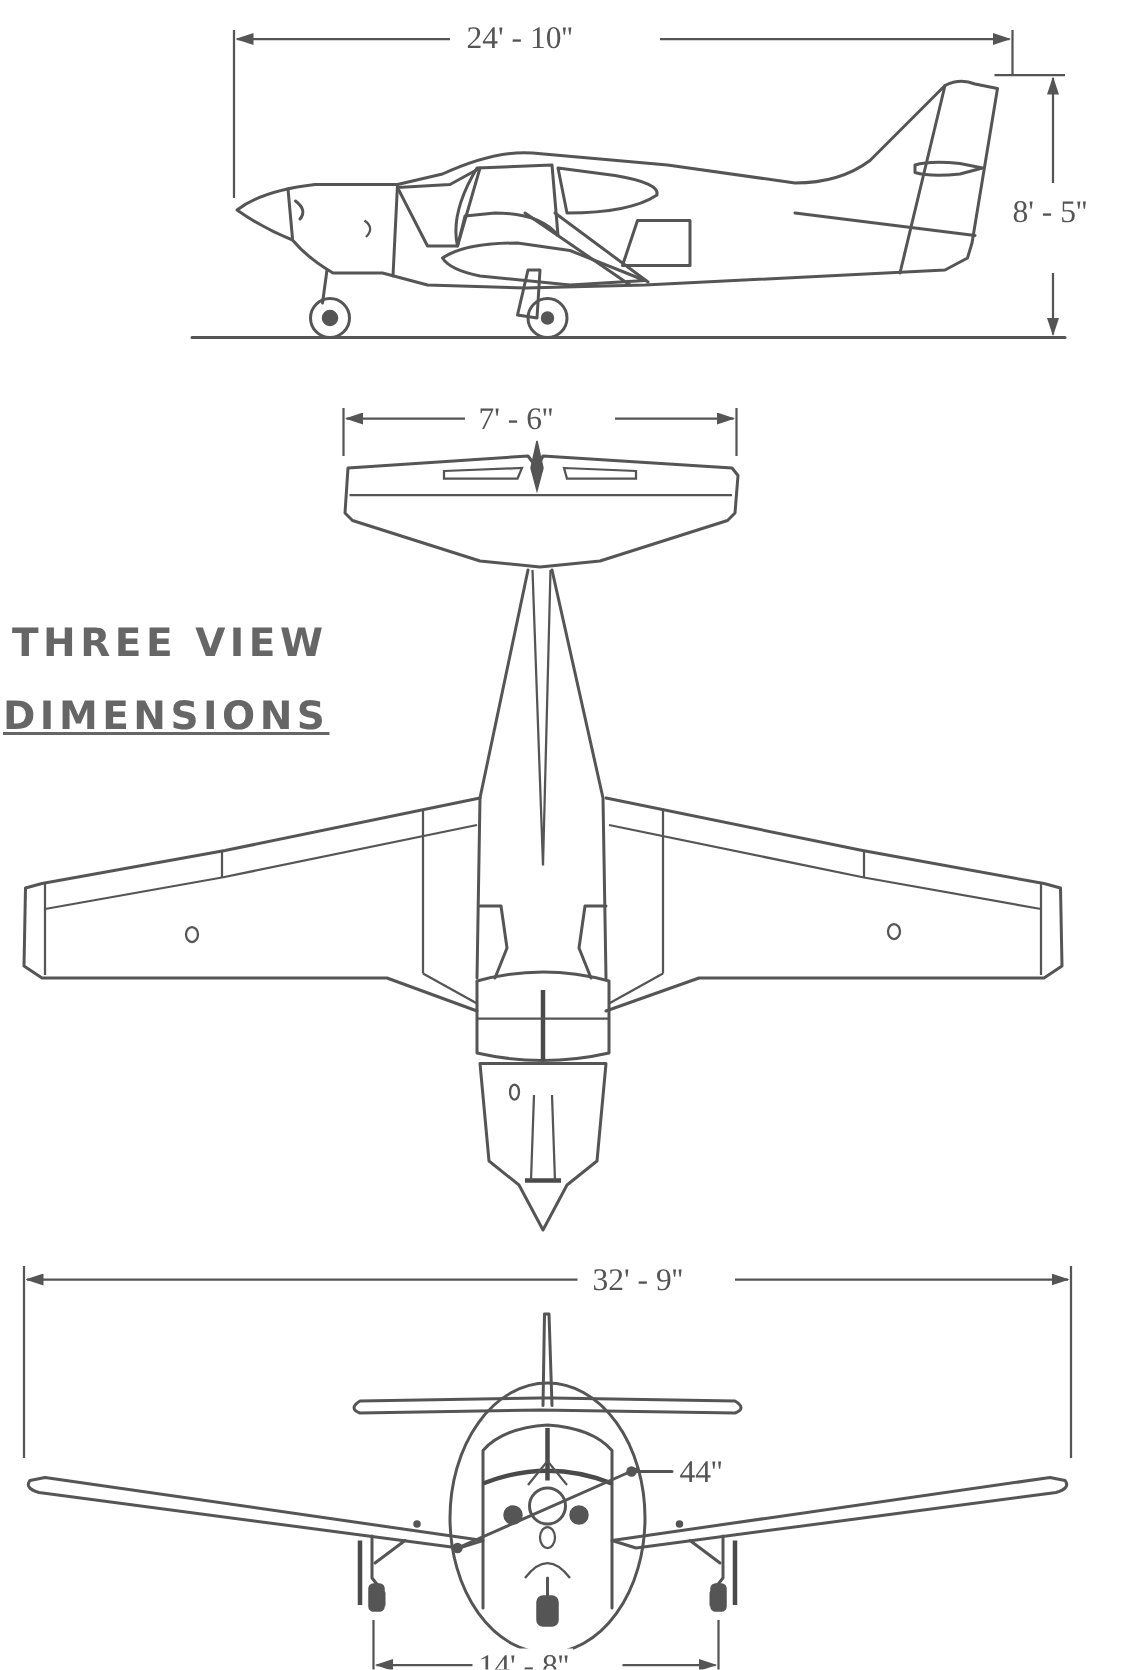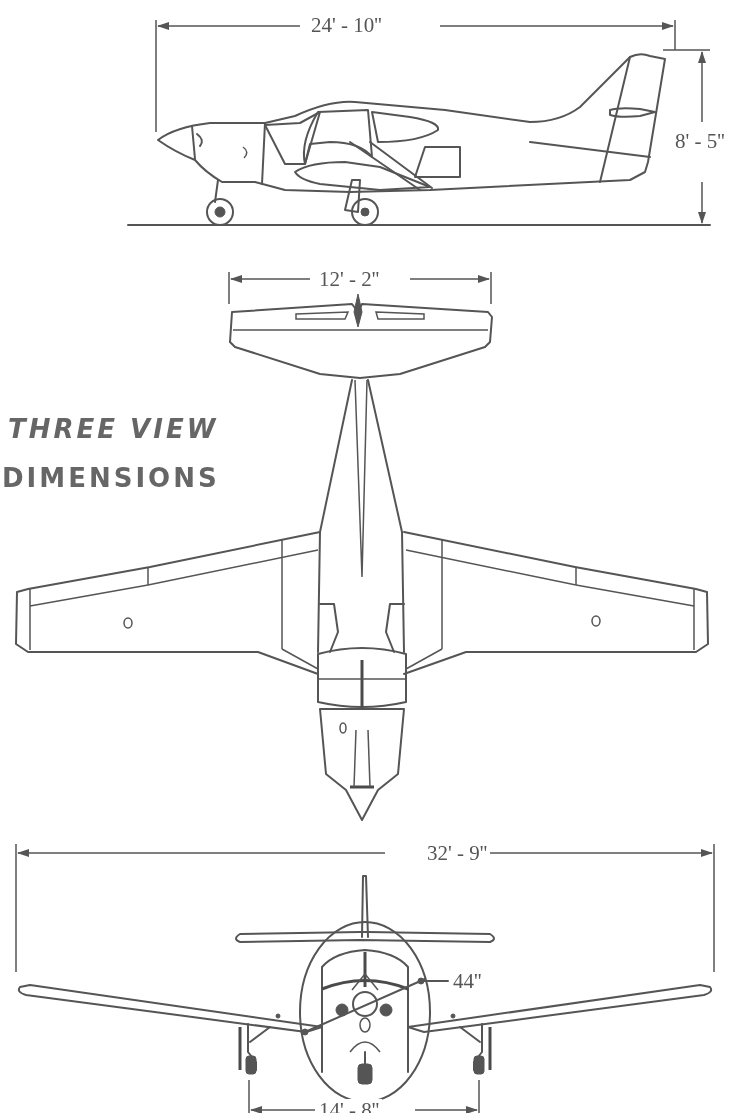--- a/index.html
+++ b/index.html
@@ -167,21 +167,21 @@
 
     <line class="thin" x1="249" y1="1068" x2="249" y2="1108"></line>
     <line class="thin" x1="479" y1="1068" x2="479" y2="1108"></line>
     <line class="thin" x1="315" y1="1098" x2="251" y2="1098" marker-end="url(#arr)"></line>
     <line class="thin" x1="415" y1="1098" x2="477" y2="1098" marker-end="url(#arr)"></line>
   </g>
 </svg>
 
 <div class="dim" style="left:308px; top:2px;">24' - 10''</div>
 <div class="dim" style="left:672px; top:118px;font-family:Liberation Serif, serif;">8' - 5''</div>
-<div class="dim" style="left:316px; top:256px;">12' - 2''</div>
-<div class="dim" style="left:392px; top:830px;margin-left:32px;">32' - 9''</div>
+<div class="dim" style="left:316px; top:256px;">7' - 6''</div>
+<div class="dim" style="left:392px; top:830px;">32' - 9''</div>
 <div class="dim" style="left:450px; top:958px;">44''</div>
 <div class="dim" style="left:316px; top:1087px;">14' - 8''</div>
 
-<div class="title" style="left:8px; top:402px;font-style:italic;">THREE VIEW</div>
-<div class="title" style="left:2px; top:451px;">DIMENSIONS</div>
+<div class="title" style="left:8px; top:402px;">THREE VIEW</div>
+<div class="title" style="left:2px; top:451px;text-decoration:underline;">DIMENSIONS</div>
 
 </div>
 
 </body></html>

